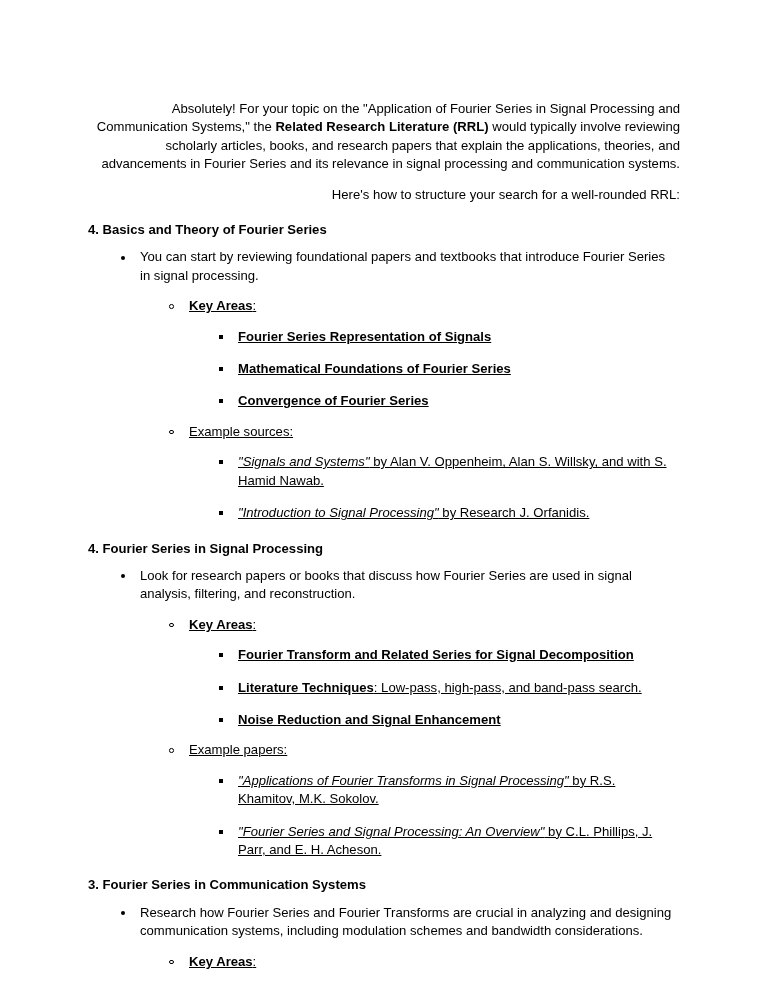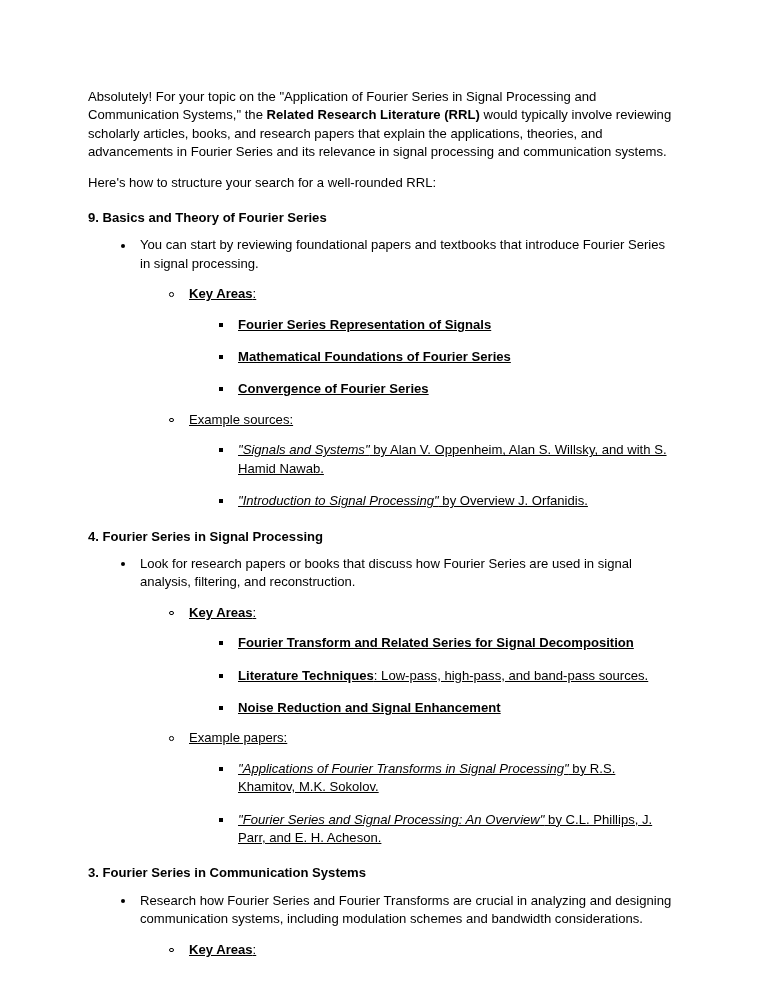--- a/index.html
+++ b/index.html
@@ -20,24 +20,24 @@
     height: 994px;
     background: #ffffff;
     box-sizing: border-box;
     padding: 88px 88px 0 88px;
     overflow: hidden;
   }
   .doc {
     width: 592px;
   }
   p.para {
-    margin: 0 0 12px 0;
-    font-size: 13.1px;
-    line-height: 18.4px;
-    text-align: left;
+    margin: 12px 0 12px 0;
+    font-size: 13.1px;
+    line-height: 18.4px;
+    text-align: right;
   }
   p.para:last-child {
     margin-bottom: 0;
   }
   h2.section {
     margin: 17px 0 9px 0;
     font-size: 13.1px;
     line-height: 18.4px;
     font-weight: bold;
   }
@@ -113,21 +113,21 @@
 </head>
 <body>
 
 <div class="page">
   <div class="doc">
 
     <p class="para"><span>Absolutely! For your topic on the "Application of Fourier Series in Signal Processing and Communication Systems," the </span><span class="b">Related Research Literature (RRL)</span><span> would typically involve reviewing scholarly articles, books, and research papers that explain the applications, theories, and advancements in Fourier Series and its relevance in signal processing and communication systems.</span></p>
 
     <p class="para">Here's how to structure your search for a well-rounded RRL:</p>
 
-    <h2 class="section">9. Basics and Theory of Fourier Series</h2>
+    <h2 class="section">4. Basics and Theory of Fourier Series</h2>
 
     <ul class="lvl1">
       <li class="item">
         <span class="bullet"></span>
         <span>You can start by reviewing foundational papers and textbooks that introduce Fourier Series in signal processing.</span>
 
         <ul class="lvl2">
           <li class="item">
             <span class="bullet"></span>
             <span class="b">Key Areas</span><span>:</span>
@@ -152,21 +152,21 @@
             <span class="bullet"></span>
             <span>Example sources:</span>
 
             <ul class="lvl3">
               <li class="item">
                 <span class="bullet"></span>
                 <span class="i">"Signals and Systems"</span><span> by Alan V. Oppenheim, Alan S. Willsky, and with S. Hamid Nawab.</span>
               </li>
               <li class="item">
                 <span class="bullet"></span>
-                <span class="i">"Introduction to Signal Processing"</span><span> by Overview J. Orfanidis.</span>
+                <span class="i">"Introduction to Signal Processing"</span><span> by Research J. Orfanidis.</span>
               </li>
             </ul>
           </li>
         </ul>
       </li>
     </ul>
 
     <h2 class="section">4. Fourier Series in Signal Processing</h2>
 
     <ul class="lvl1">
@@ -179,21 +179,21 @@
             <span class="bullet"></span>
             <span class="b">Key Areas</span><span>:</span>
 
             <ul class="lvl3">
               <li class="item">
                 <span class="bullet"></span>
                 <span class="b">Fourier Transform and Related Series for Signal Decomposition</span><span></span>
               </li>
               <li class="item">
                 <span class="bullet"></span>
-                <span class="b">Literature Techniques</span><span>: Low-pass, high-pass, and band-pass sources.</span>
+                <span class="b">Literature Techniques</span><span>: Low-pass, high-pass, and band-pass search.</span>
               </li>
               <li class="item">
                 <span class="bullet"></span>
                 <span class="b">Noise Reduction and Signal Enhancement</span><span></span>
               </li>
             </ul>
           </li>
 
           <li class="item">
             <span class="bullet"></span>

